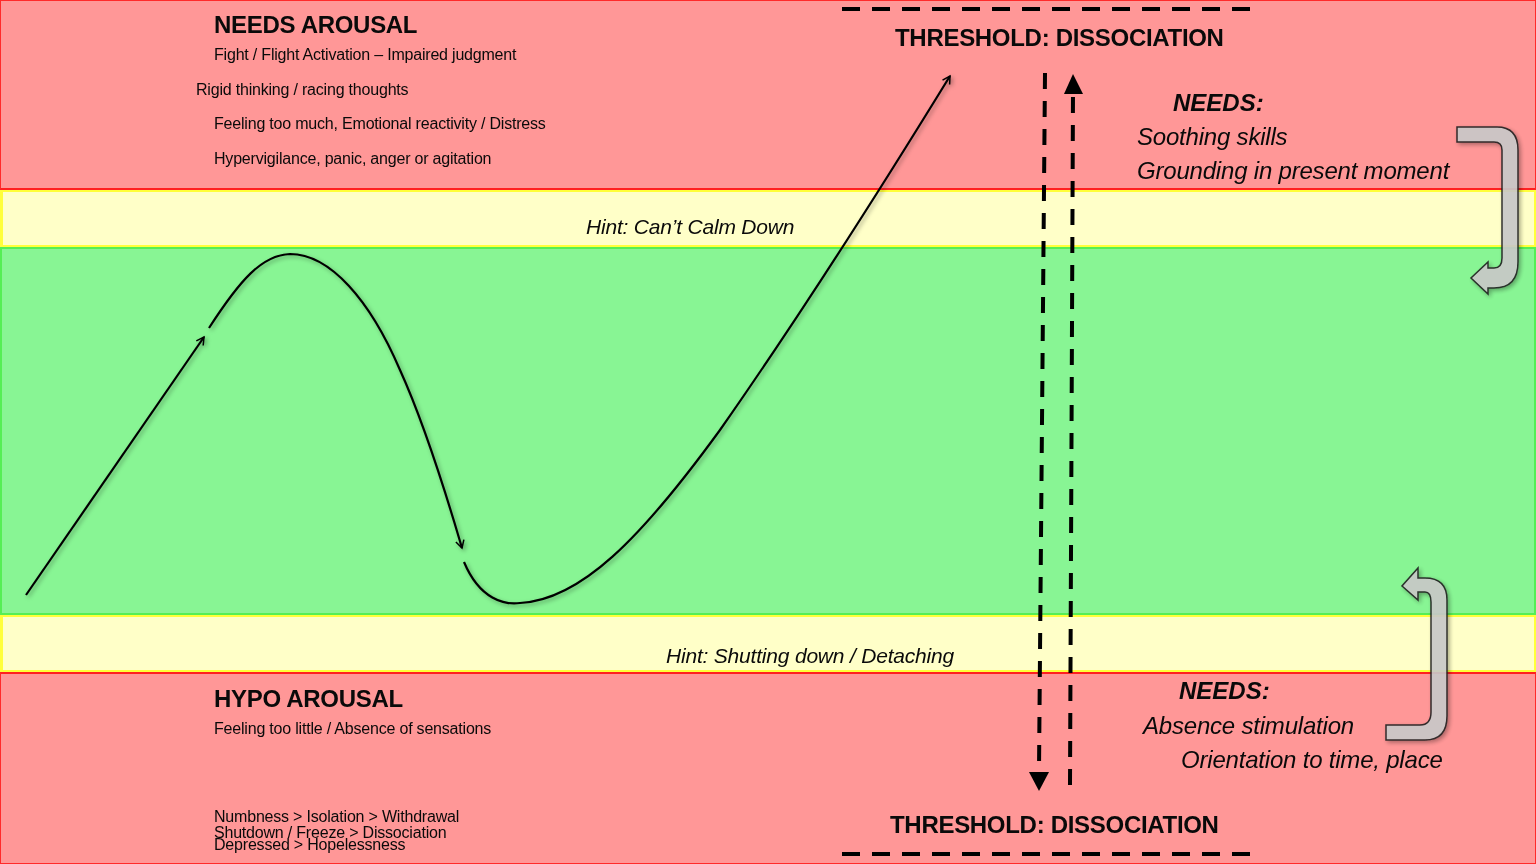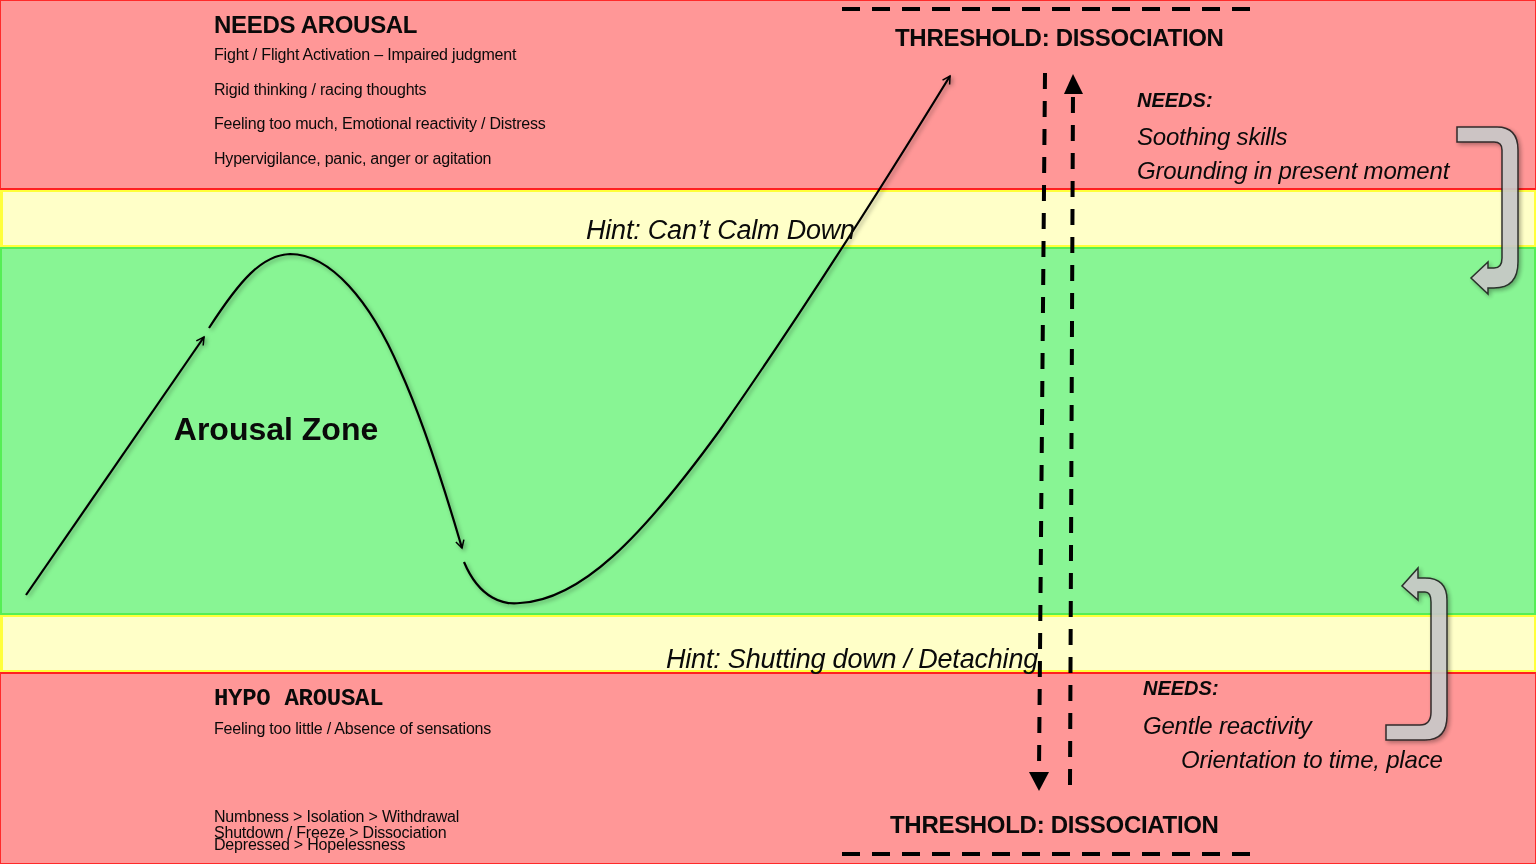--- a/index.html
+++ b/index.html
@@ -12,22 +12,22 @@
   .band { position: absolute; left: 0; width: 1536px; box-sizing: border-box; }
   .band-hyper { top: 0; height: 190px; background: #ff9797; border: 1px solid #ff2a2a; border-bottom: 2px solid #ff2020; }
   .band-hint-top { top: 190px; height: 57px; background: #ffffc8; border: 2px solid #ffff3a; border-left: 3px solid #ffff3a; }
   .band-optimal { top: 247px; height: 368px; background: #88f594; border: 2px solid #55ee55; }
   .band-hint-bottom { top: 615px; height: 57px; background: #ffffc8; border: 2px solid #ffff3a; border-left: 3px solid #ffff3a; }
   .band-hypo { top: 672px; height: 192px; background: #ff9797; border: 1px solid #ff2a2a; border-top: 2px solid #ff2020; }
 
   .txt { position: absolute; white-space: nowrap; }
   .heading { font-weight: bold; font-size: 24px; letter-spacing: -0.3px; }
   .line { font-size: 16px; letter-spacing: -0.2px; text-align: center; }
-  .hint { font-style: italic; font-size: 27px; letter-spacing: -0.2px; }
-  .needs-title { font-weight: bold; font-style: italic; font-size: 20px; }
+  .hint { font-style: italic; font-size: 21px; letter-spacing: -0.2px; }
+  .needs-title { font-weight: bold; font-style: italic; font-size: 24px; margin-left: 36px; }
   .needs-item { font-style: italic; font-size: 24px; letter-spacing: -0.2px; text-align: center; }
   .threshold { font-weight: bold; font-size: 24px; letter-spacing: -0.3px; }
   .optimal-label { font-weight: bold; font-size: 32px; text-align: center; line-height: 46px; }
 
   svg.overlay { position: absolute; left: 0; top: 0; }
 </style>
 </head>
 <body>
 
 <div class="band band-hyper"></div>
@@ -67,41 +67,40 @@
   <g filter="url(#shadow)" opacity="0.92">
     <path d="M1457,127 L1497,127 Q1518,127 1518,150 L1518,262 Q1518,288 1494,288 L1488,288 L1488,294 L1471,278 L1488,262 L1488,268 L1494,268 Q1502,268 1502,258 L1502,150 Q1502,142 1494,142 L1457,142 Z" fill="#c8c8c8" stroke="#222" stroke-width="1.5"></path>
   </g>
   <g filter="url(#shadow)" opacity="0.92">
     <path d="M1386,740 L1425,740 Q1447,740 1447,716 L1447,600 Q1447,578 1425,578 L1418,578 L1418,568 L1402,586 L1418,600 L1418,592 L1425,592 Q1431,592 1431,602 L1431,712 Q1431,725 1420,725 L1386,725 Z" fill="#c8c8c8" stroke="#222" stroke-width="1.5"></path>
   </g>
 </svg>
 
 <div class="txt heading" style="left:214px; top:11px;">NEEDS AROUSAL</div>
 <div class="txt line" style="left:214px; top:46px;">Fight / Flight Activation – Impaired judgment</div>
-<div class="txt line" style="left:214px; top:81px;">Rigid thinking / racing thoughts</div>
+<div class="txt line" style="left:196px; top:81px;">Rigid thinking / racing thoughts</div>
 <div class="txt line" style="left:214px; top:115px;">Feeling too much, Emotional reactivity / Distress</div>
 <div class="txt line" style="left:214px; top:150px;">Hypervigilance, panic, anger or agitation</div>
 
 <div class="txt threshold" style="left:895px; top:24px;">THRESHOLD: DISSOCIATION</div>
 
 <div class="txt needs-title" style="left:1137px; top:89px;">NEEDS:</div>
 <div class="txt needs-item" style="left:1137px; top:123px;">Soothing skills</div>
 <div class="txt needs-item" style="left:1137px; top:157px;">Grounding in present moment</div>
 
 <div class="txt hint" style="left:586px; top:215px;">Hint: Can’t Calm Down</div>
 
 <div class="txt optimal-label" style="left:160px; top:406px; width:232px;">
-  <div>Arousal Zone</div>
 </div>
 
 <div class="txt hint" style="left:666px; top:644px;">Hint: Shutting down / Detaching</div>
 
-<div class="txt heading" style="left:214px; top:685px;font-family:Liberation Mono, monospace;">HYPO AROUSAL</div>
+<div class="txt heading" style="left:214px; top:685px;">HYPO AROUSAL</div>
 <div class="txt line" style="left:214px; top:720px;">Feeling too little / Absence of sensations</div>
 <div class="txt line" style="left:214px; top:787px;margin-top:21px;">Numbness &gt; Isolation &gt; Withdrawal</div>
 <div class="txt line" style="left:214px; top:789px;margin-top:47px;">Depressed &gt; Hopelessness</div>
 <div class="txt line" style="left:214px; top:824px;">Shutdown / Freeze &gt; Dissociation</div>
 
 <div class="txt needs-title" style="left:1143px; top:677px;">NEEDS:</div>
-<div class="txt needs-item" style="left:1143px; top:712px;">Gentle reactivity</div>
+<div class="txt needs-item" style="left:1143px; top:712px;">Absence stimulation</div>
 <div class="txt needs-item" style="left:1143px; top:746px;margin-left:38px;">Orientation to time, place</div>
 
 <div class="txt threshold" style="left:890px; top:811px;">THRESHOLD: DISSOCIATION</div>
 
 </body></html>

